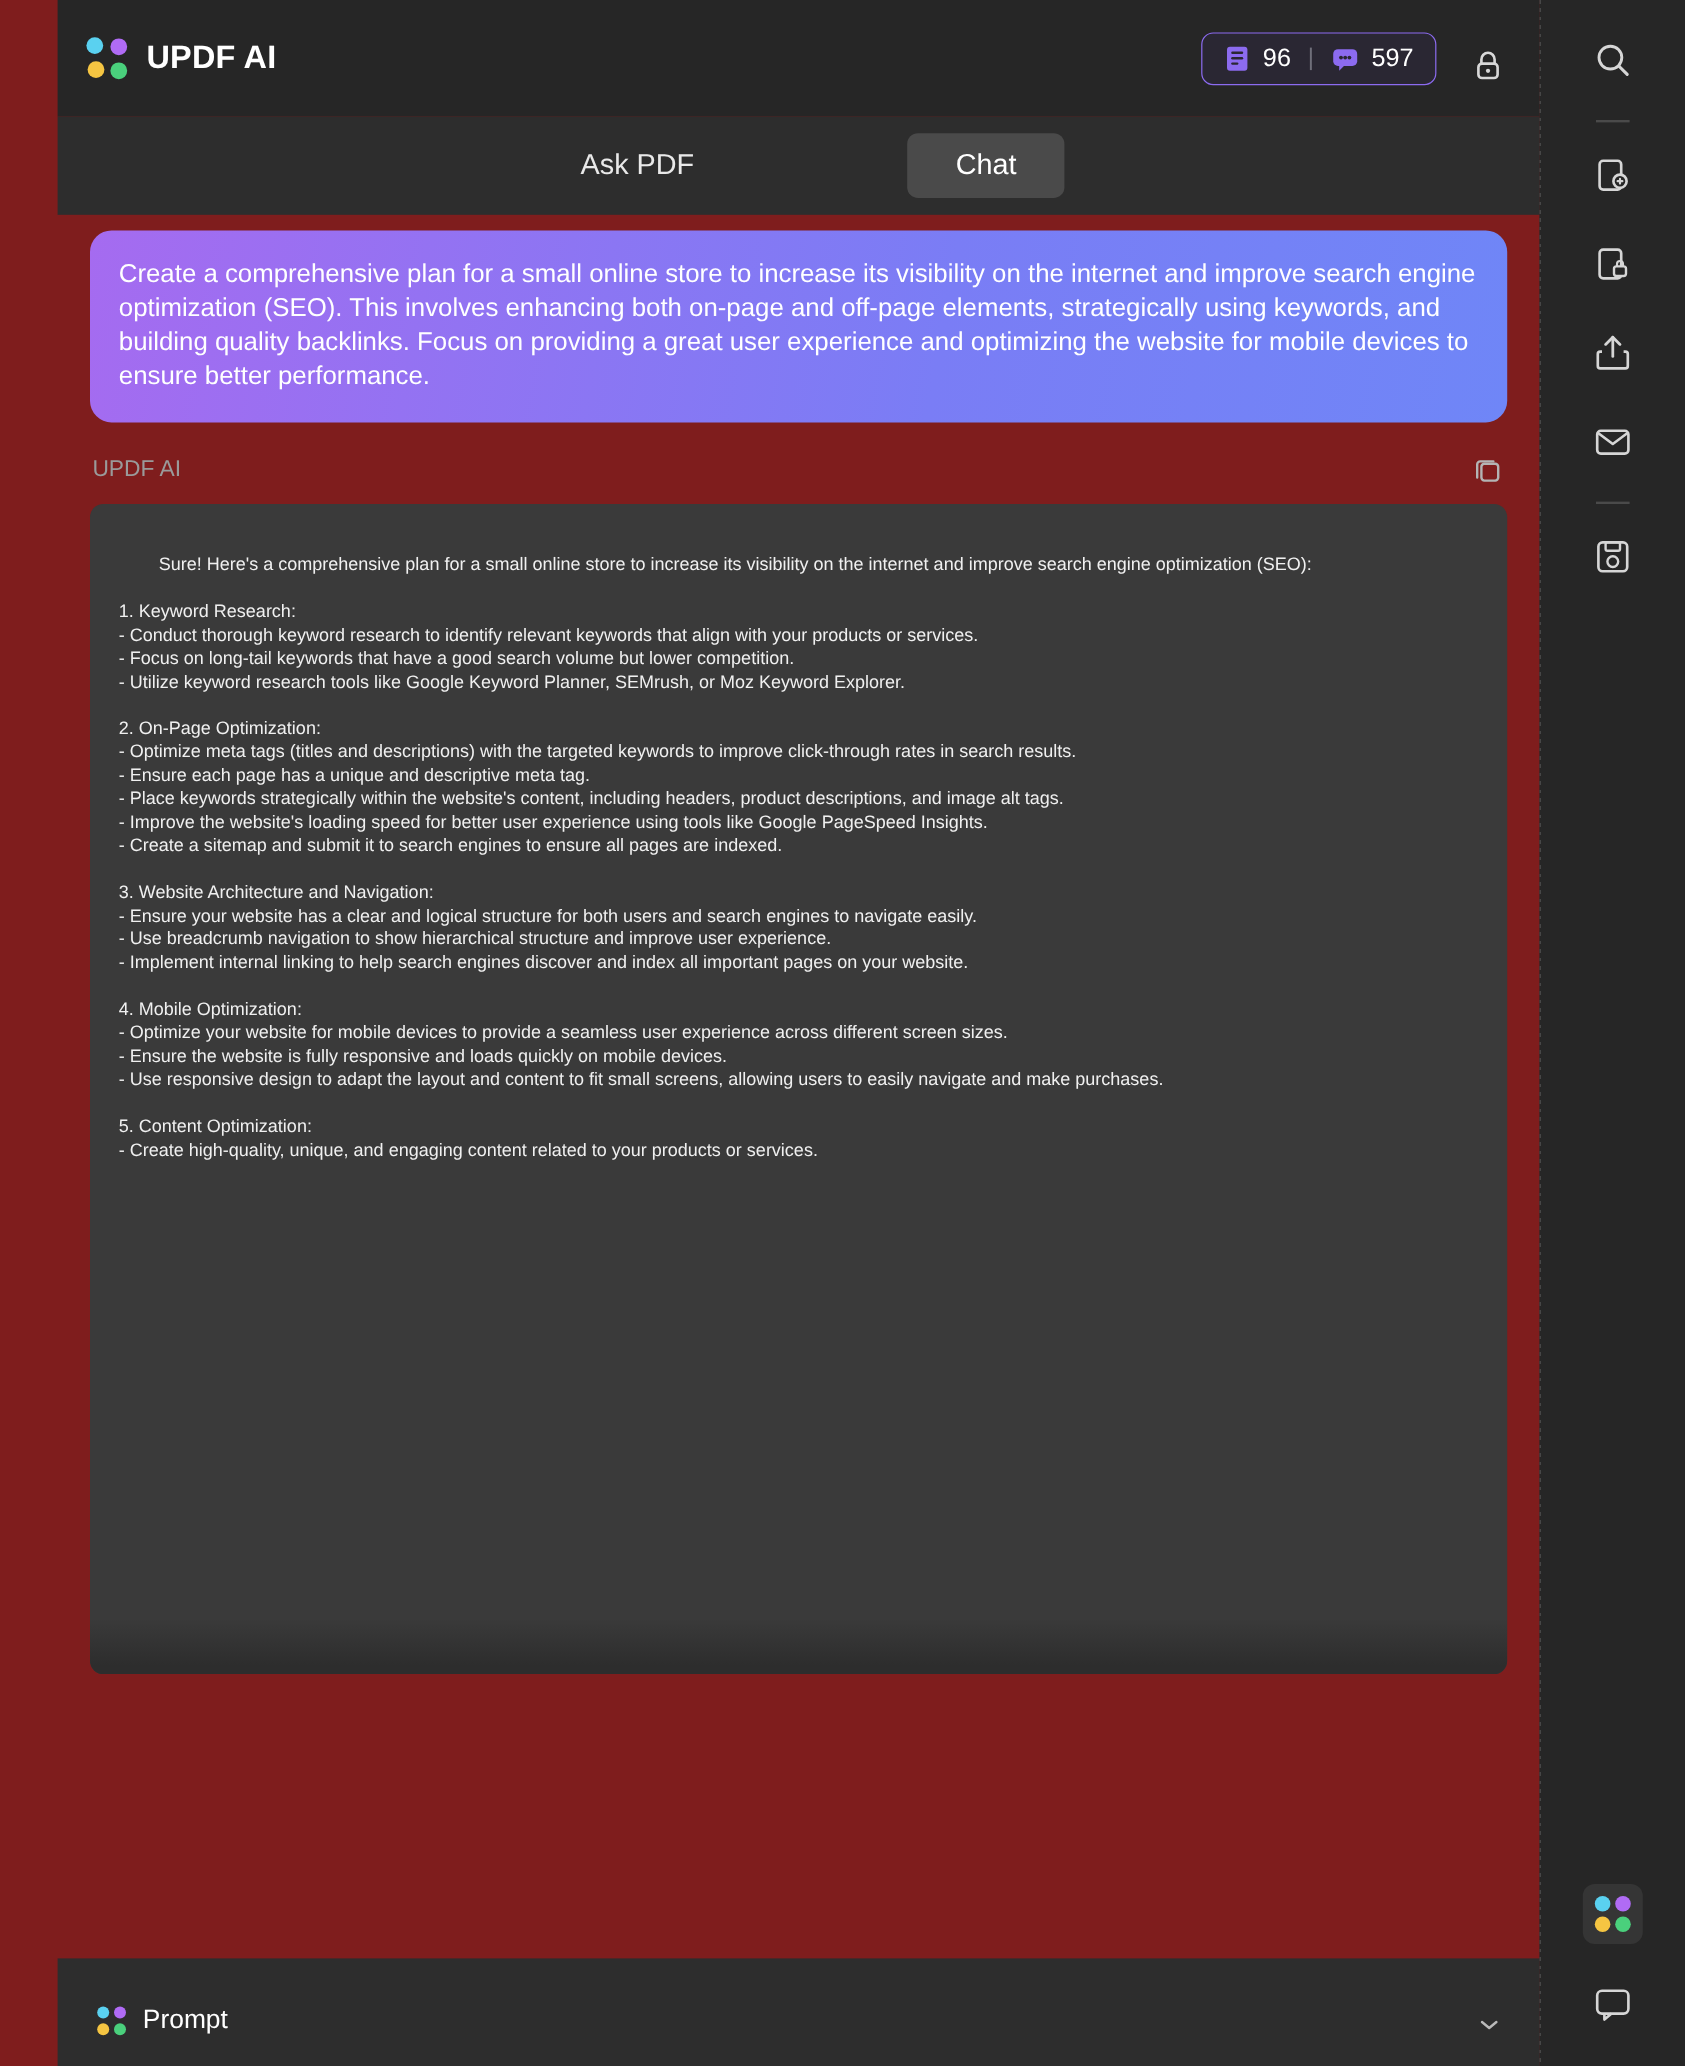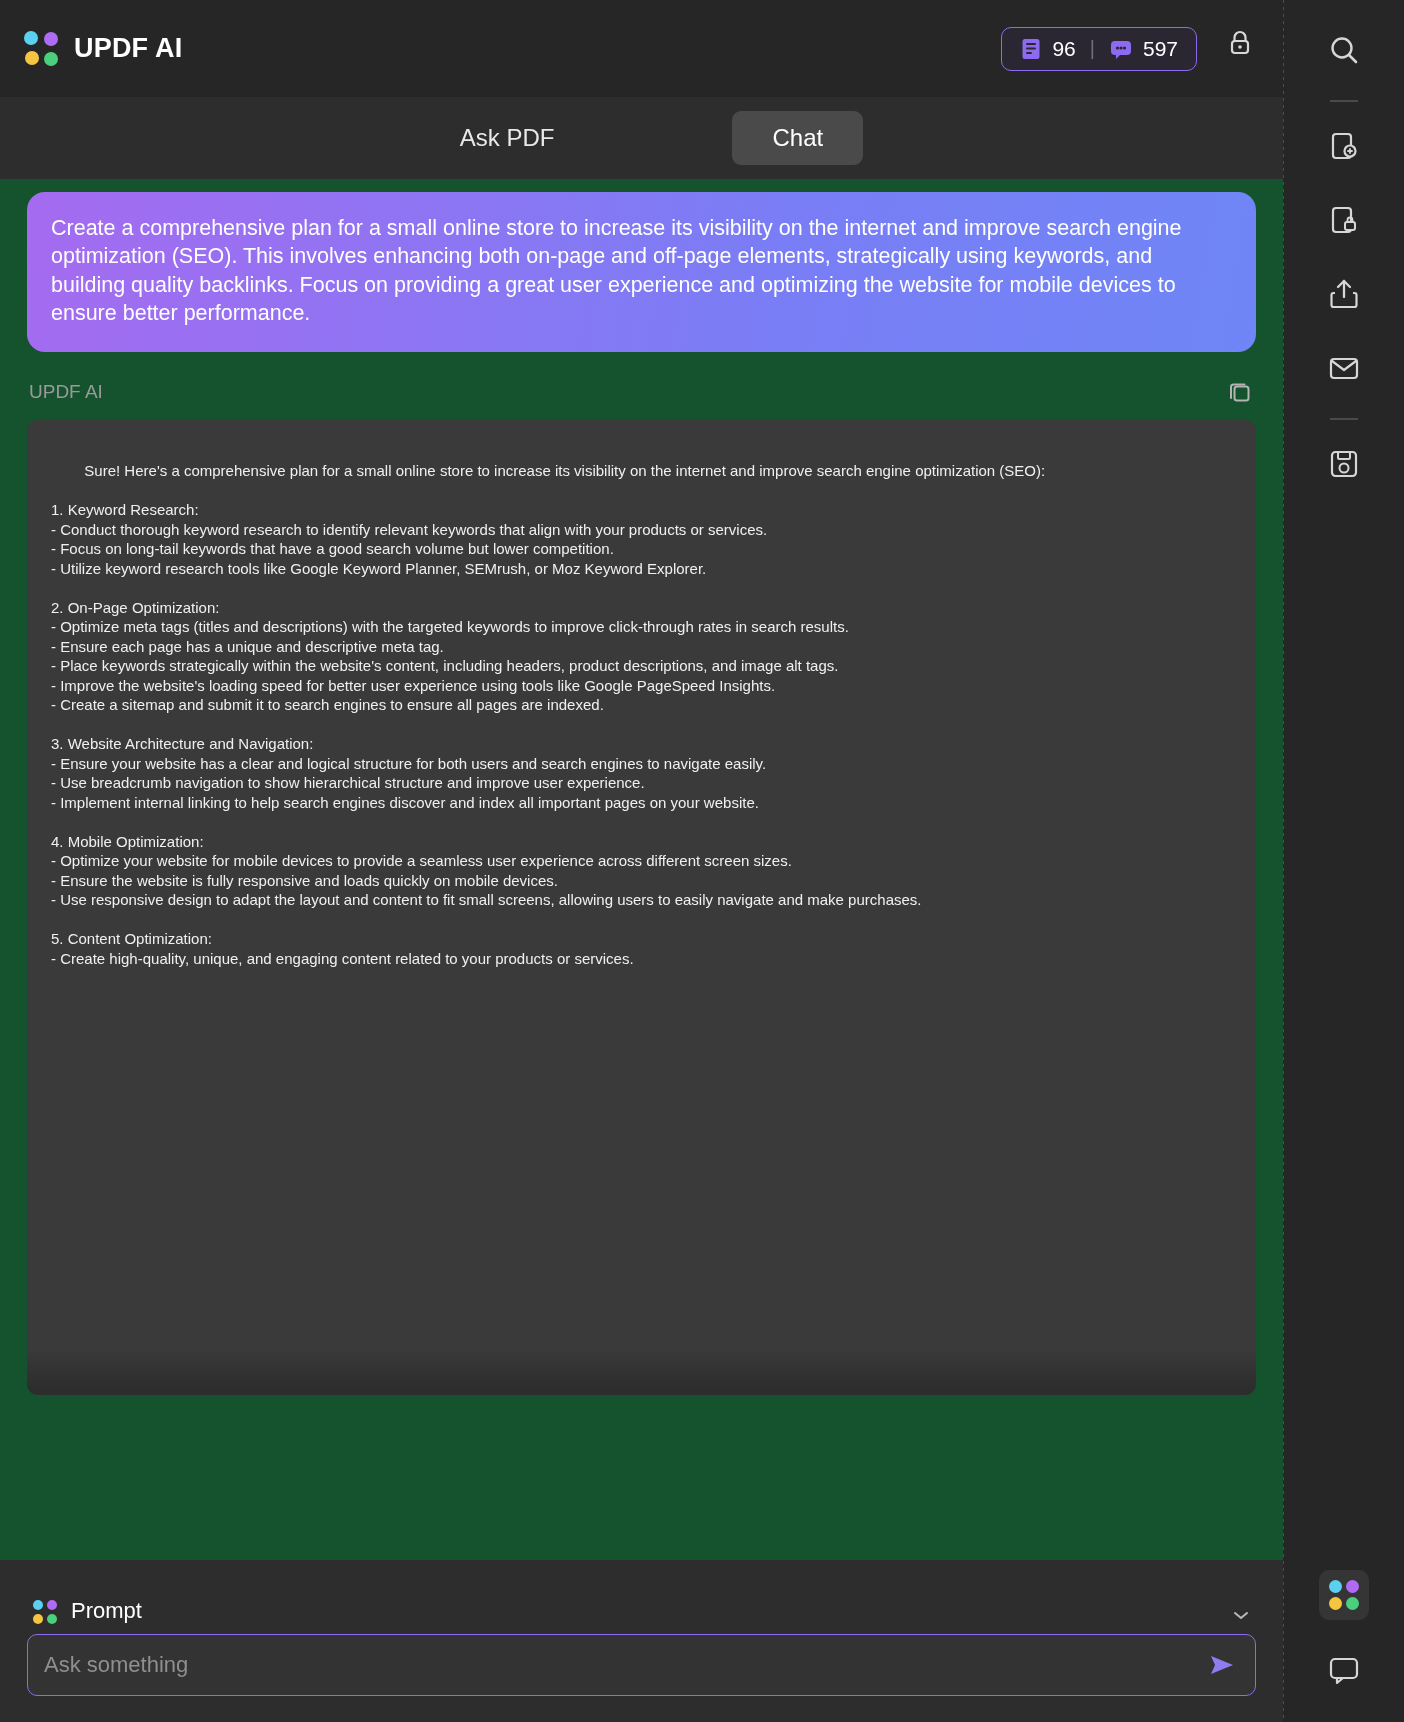--- a/index.html
+++ b/index.html
@@ -16,23 +16,24 @@
     height: 1722px;
     display: flex;
     background: #2b2b2b;
   }
 
   
   .main {
     position: relative;
     width: 1283px;
     height: 1722px;
-    background: #14532d;
+    background: #7f1d1d;
     display: flex;
     flex-direction: column;
+    padding-left: 48px;
   }
 
   
   .header {
     height: 97px;
     background: #262626;
     display: flex;
     align-items: center;
     padding: 0 28px 0 24px;
     flex: 0 0 auto;
@@ -59,21 +60,21 @@
   .logo-dots span:nth-child(4) { left: 20px; top: 21px; background: #4ad07c; }
   .brand-title {
     color: #ffffff;
     font-size: 27px;
     font-weight: bold;
     letter-spacing: .2px;
   }
   .header-right {
     margin-left: auto;
     display: flex;
-    align-items: flex-start;
+    align-items: flex-end;
     gap: 28px;
   }
   .credits {
     display: flex;
     align-items: center;
     gap: 0;
     border: 1.5px solid #8c6bf0;
     border-radius: 10px;
     padding: 9px 18px;
     background: #2a2733;
@@ -391,28 +392,20 @@
             <span></span>
         </div>
         <div class="prompt-label">Prompt</div>
         <div class="caret">
           <svg width="18" height="12" viewBox="0 0 18 12" fill="none">
             <path d="M3 4 L9 9 L15 4" stroke="#b9b9b9" stroke-width="2" fill="none" stroke-linecap="round" stroke-linejoin="round"></path>
           </svg>
         </div>
       </div>
 
-      <div class="input-wrap">
-        <input class="ask-input" type="text" placeholder="Ask something" style="">
-        <div class="send-btn">
-          <svg width="30" height="26" viewBox="0 0 30 26" fill="none">
-            <path d="M4 4 L26 13 L4 22 L8 13 Z" fill="#8f7df0"></path>
-          </svg>
-        </div>
-      </div>
     </div>
   </div>
 
   <div class="rail">
     <div class="dotted-edge" style="left:0"></div>
 
     <div class="rail-btn">
       <svg width="34" height="34" viewBox="0 0 34 34" fill="none">
         <circle cx="15" cy="15" r="9.5" stroke="#d6d6d6" stroke-width="2.4"></circle>
         <path d="M22 22 L29 29" stroke="#d6d6d6" stroke-width="2.6" stroke-linecap="round"></path>

